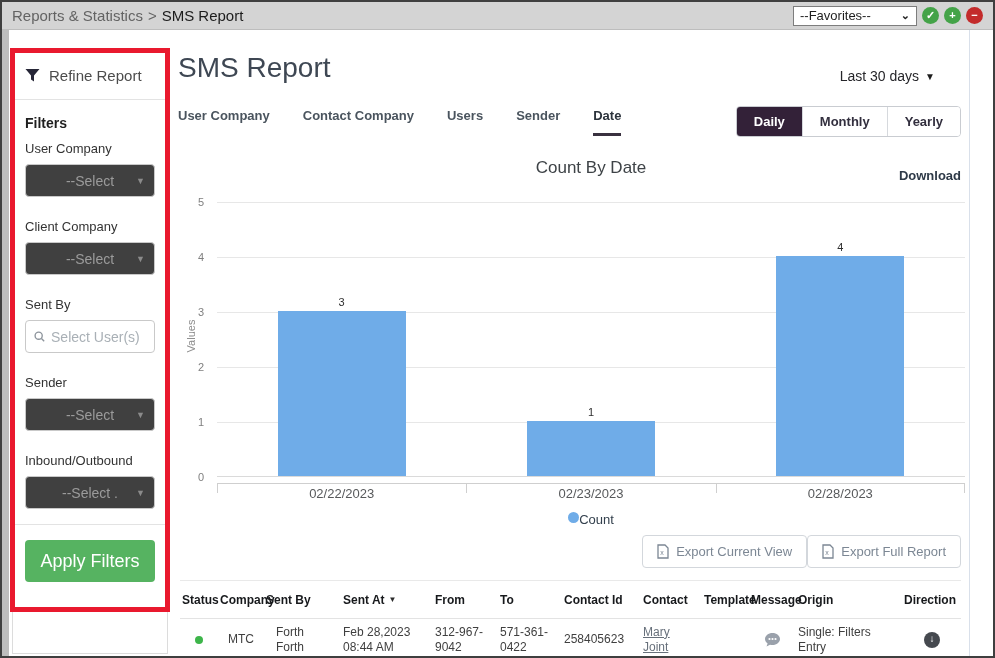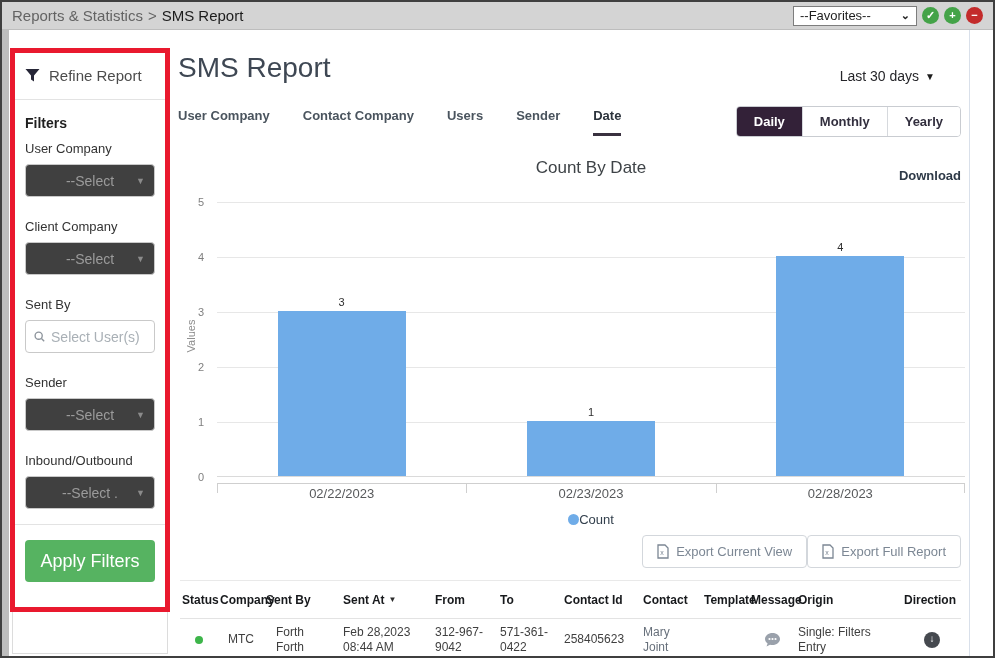--- a/index.html
+++ b/index.html
@@ -80,21 +80,21 @@
   .gridline { position:absolute; left:0; width:100%; height:1px; background:#e7e7e7; }
   .slots { position:absolute; left:0; top:0; width:100%; height:100%; display:flex; }
   .bar-slot { flex:1; display:flex; flex-direction:column; align-items:center; justify-content:flex-end; }
   .bar { width:128px; }
   .bar-value { font-size:11px; color:#2e2e2e; margin-bottom:3px; }
   .xaxis { position:absolute; left:45px; top:453px; width:748px; height:10px; border-top:1px solid #cfcfcf; }
   .xaxis i { position:absolute; top:0; width:1px; height:9px; background:#cfcfcf; }
   .xlabels { position:absolute; left:45px; top:456px; width:748px; display:flex; }
   .xlabel { flex:1; text-align:center; font-size:13px; color:#57595b; }
   .legend { position:absolute; left:45px; top:482px; width:748px; display:flex;
-            justify-content:center; align-items:center; gap:0; }
+            justify-content:center; align-items:flex-start; gap:0; }
   .legend-dot { width:11px; height:11px; border-radius:50%; }
   .legend-label { font-size:13px; color:#33404d; }
 
   .export-row { position:absolute; right:8px; top:505px; display:flex; }
   .export-btn { height:33px; display:flex; align-items:center; gap:7px; padding:0 14px;
                 background:#fff; border:1px solid #d3d7dc; border-radius:4px; color:#7c8794;
                 font-size:13px; cursor:pointer; font-family:"Liberation Sans", sans-serif; }
 
   
   .table { position:absolute; left:0; top:550px; width:100%; padding:0 8px; }
@@ -102,21 +102,21 @@
       grid-template-columns:38px 46px 77px 92px 65px 64px 79px 61px 47px 47px 106px 60px; }
   .thead { border-top:1px solid #e9e9e9; border-bottom:1px solid #e3e3e3; height:39px;
            align-items:center; }
   .th { font-size:12px; font-weight:bold; color:#17191c; padding-left:2px; display:flex;
         align-items:center; gap:4px; }
   .th .sort-caret { font-size:8px; color:#2b2b2b; }
   .trow { height:41px; align-items:center; }
   .td { font-size:12px; color:#3f3f3f; line-height:1.25; padding-left:2px; }
   .td.center { display:flex; justify-content:center; padding-left:0; }
   .status-dot { width:8px; height:8px; border-radius:50%; }
-  .contact-link { color:#67707b; cursor:pointer; display:inline-block; max-width:36px; }
+  .contact-link { color:#67707b; text-decoration:underline; cursor:pointer; display:inline-block; max-width:36px; }
   .wrap-narrow { display:inline-block; max-width:44px; }
   .wrap-origin { display:inline-block; max-width:88px; }
   .dir-icon { width:16px; height:16px; border-radius:50%; background:#45494f; color:#fff;
               font-size:10px; font-weight:bold; display:flex; align-items:center;
               justify-content:center; cursor:pointer; }
 </style>
 </head>
 <body>
 
 <div id="frame">

